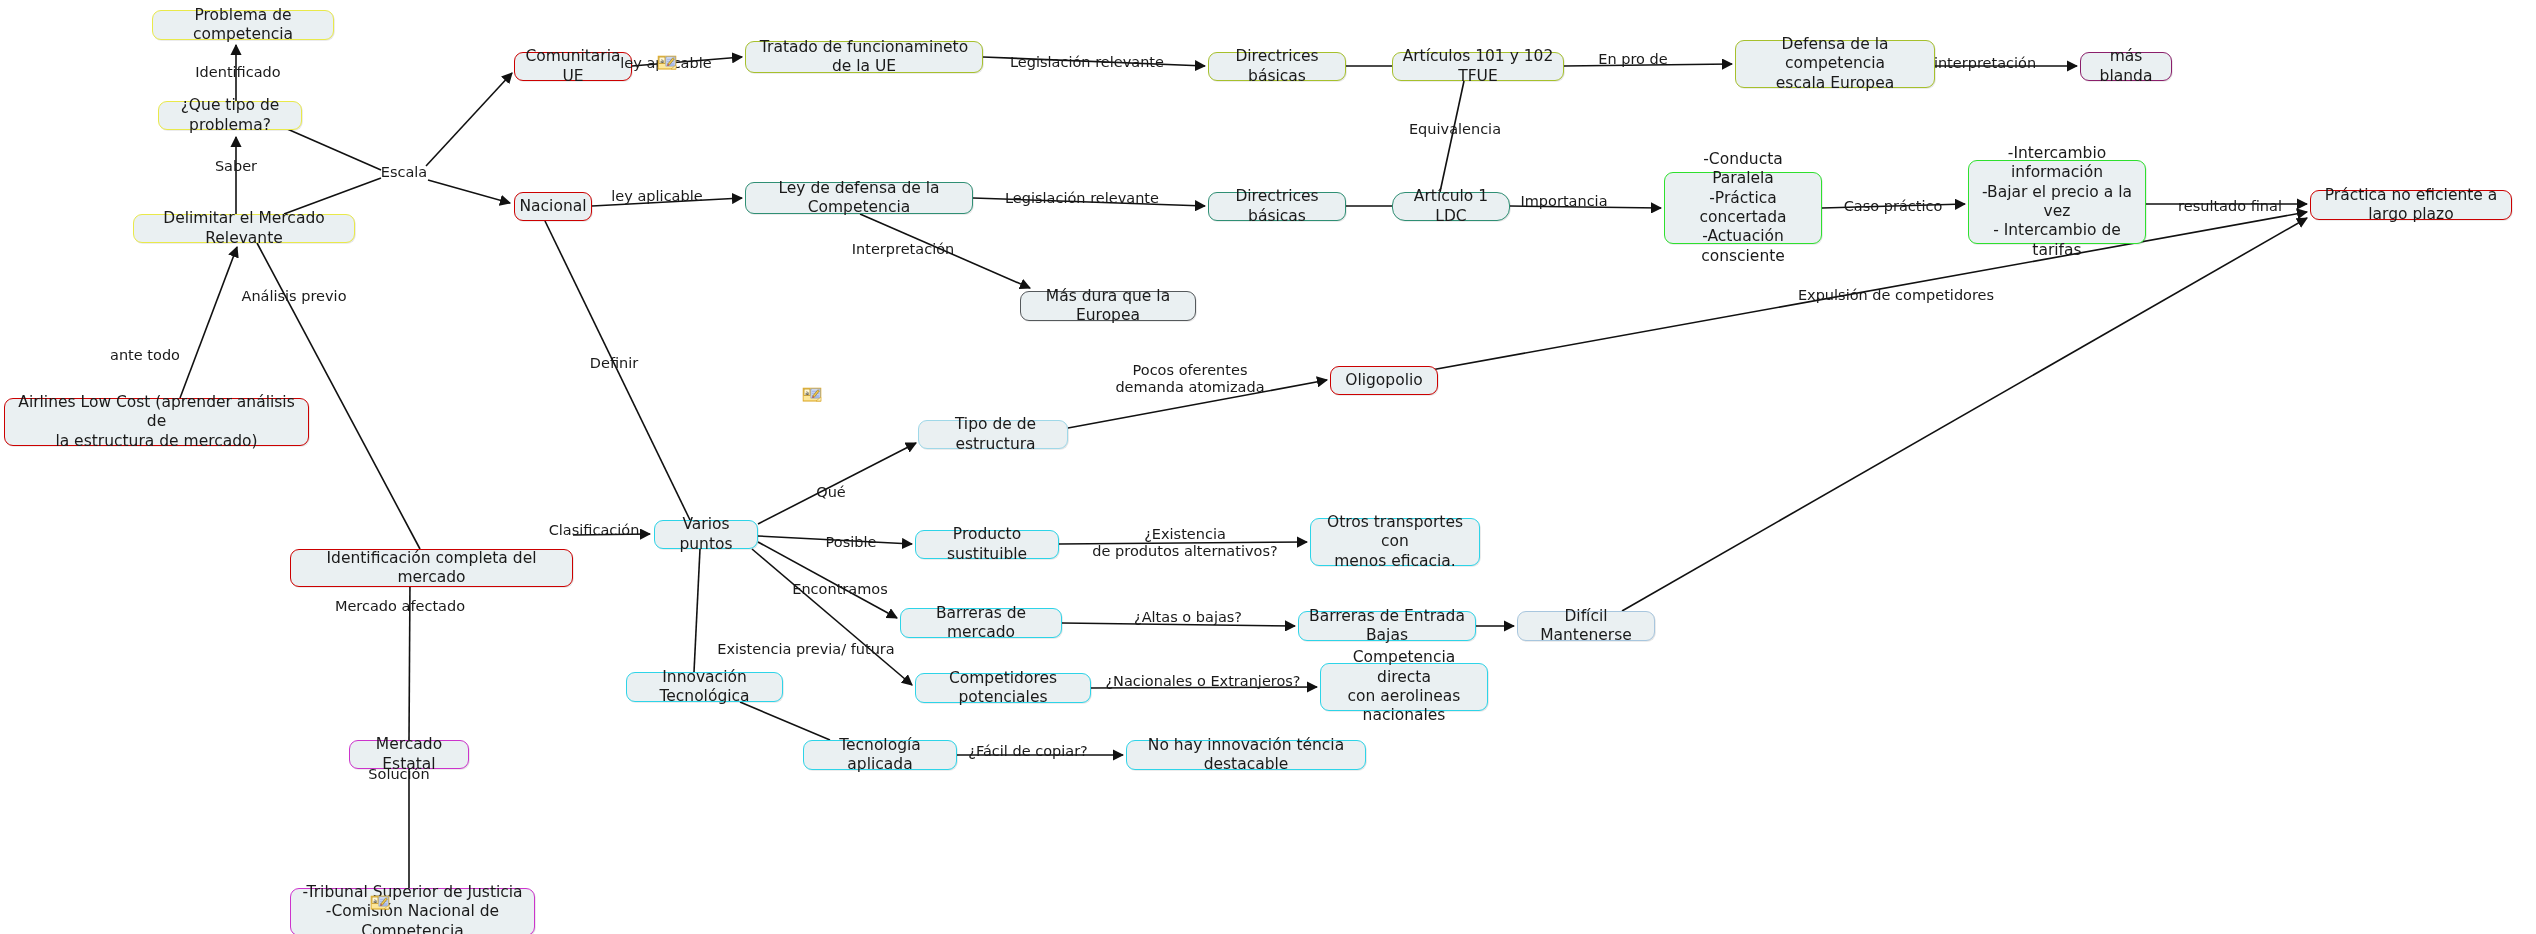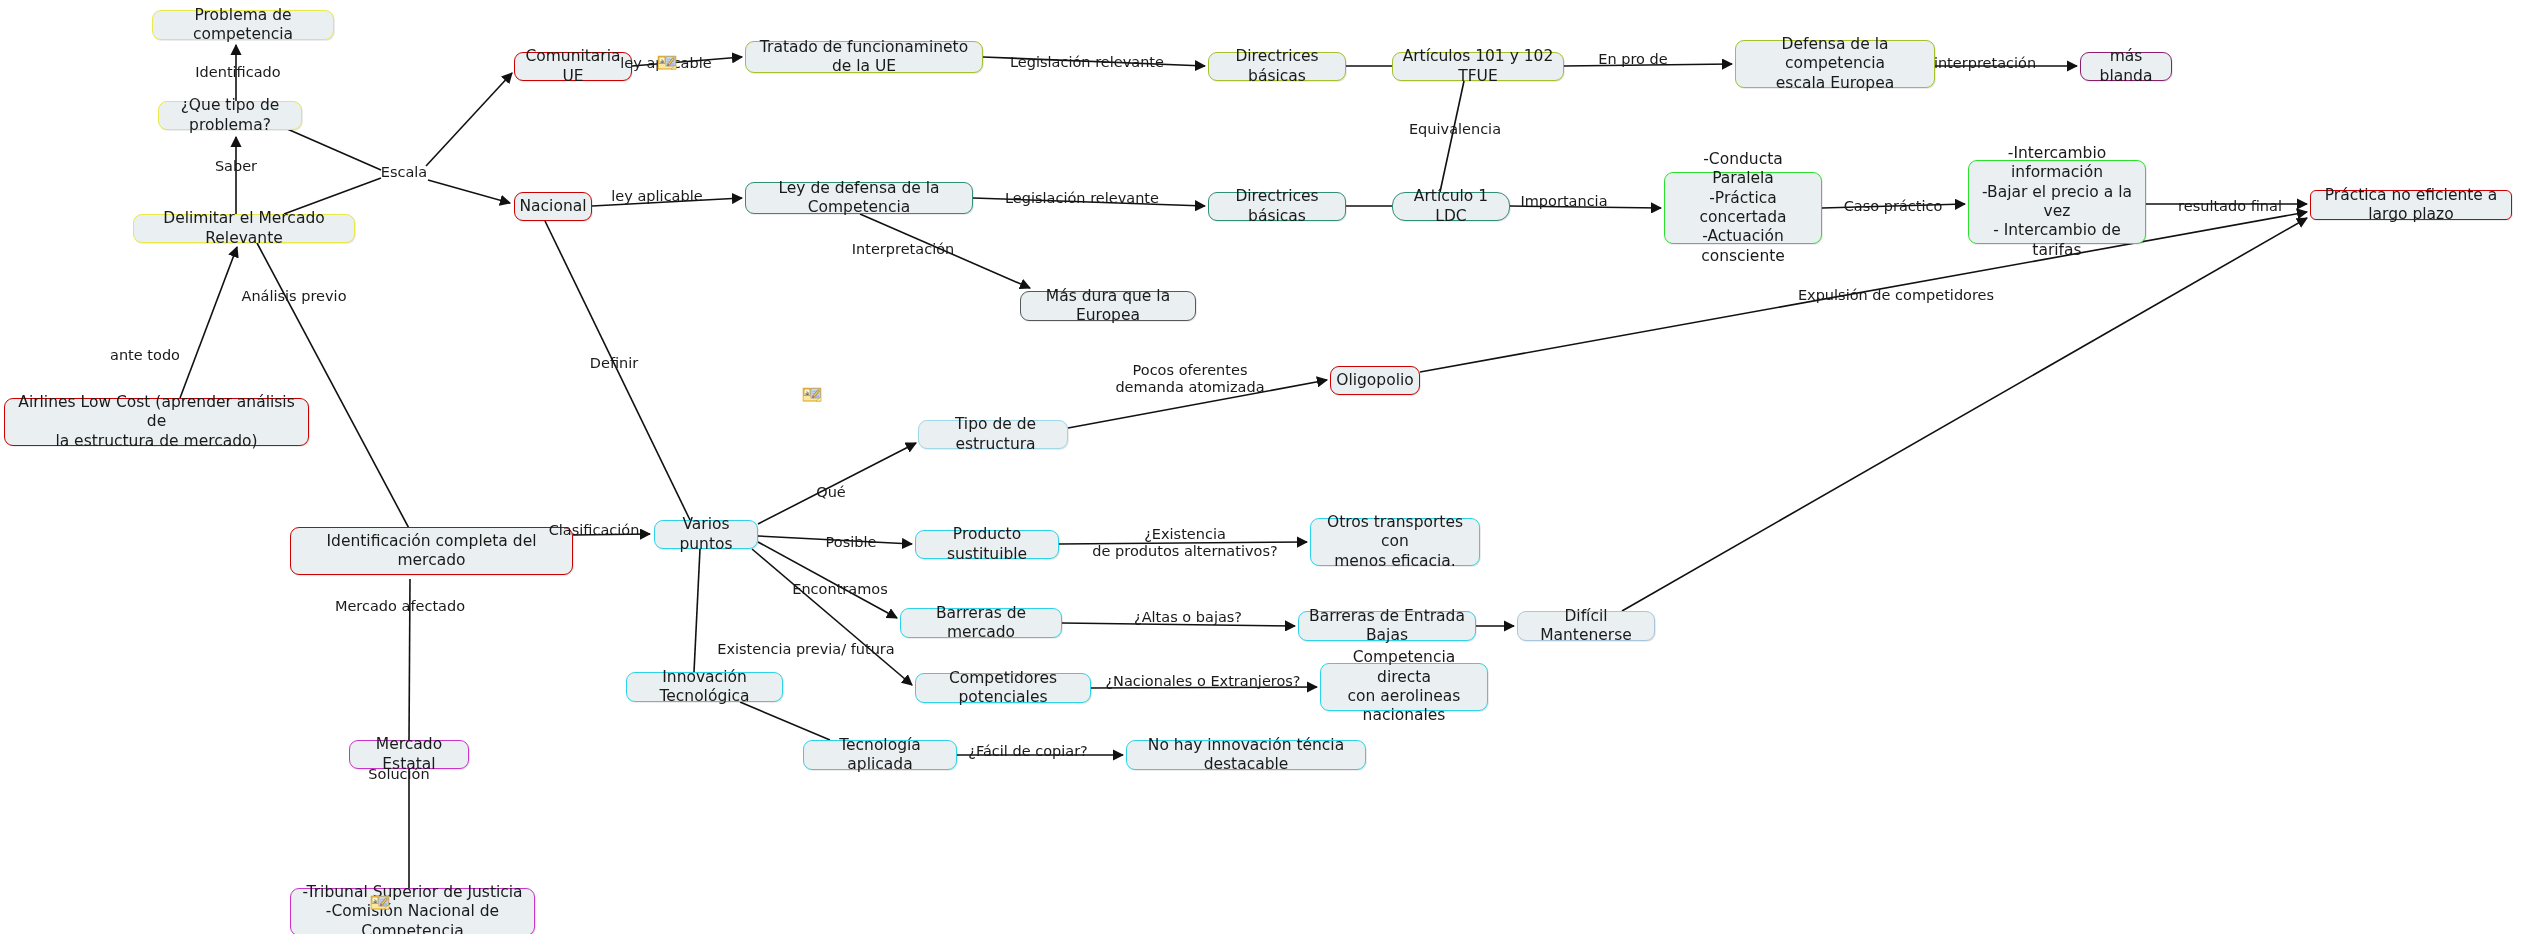--- a/index.html
+++ b/index.html
@@ -124,46 +124,46 @@
         <path d="M 1622,611 L 2307,218" marker-end="url(#arrow)"></path>
       </g>
   </svg>
 
   <div id="node-layer">
       <div class="node n-yellow" style="left: 152px; top: 10px; width: 182px; height: 30px;">Problema de competencia</div>
       <div class="node n-yellow" style="left: 158px; top: 101px; width: 144px; height: 29px;">¿Que tipo de problema?</div>
       <div class="node n-yellow" style="left: 133px; top: 214px; width: 222px; height: 29px;">Delimitar el Mercado Relevante</div>
       <div class="node n-red" style="left: 4px; top: 398px; width: 305px; height: 48px;">Airlines Low Cost (aprender análisis de
 la estructura de mercado)</div>
-      <div class="node n-red" style="left: 290px; top: 527px; width: 283px; height: 48px;">Identificación completa del mercado</div>
+      <div class="node n-red" style="left: 290px; top: 549px; width: 283px; height: 38px;">Identificación completa del mercado</div>
       <div class="node n-magenta" style="left: 349px; top: 740px; width: 120px; height: 29px;">Mercado Estatal</div>
       <div class="node n-magenta" style="left: 290px; top: 888px; width: 245px; height: 48px;">-Tribunal Superior de Justicia
 -Comisión Nacional de Competencia</div>
       <div class="node n-red" style="left: 514px; top: 52px; width: 118px; height: 29px;">Comunitaria UE</div>
       <div class="node n-red" style="left: 514px; top: 192px; width: 78px; height: 29px;">Nacional</div>
       <div class="node n-olive" style="left: 745px; top: 41px; width: 238px; height: 32px;">Tratado de funcionamineto de la UE</div>
       <div class="node n-teal" style="left: 745px; top: 182px; width: 228px; height: 32px;">Ley de defensa de la Competencia</div>
       <div class="node n-olive" style="left: 1208px; top: 52px; width: 138px; height: 29px;">Directrices básicas</div>
       <div class="node n-teal" style="left: 1208px; top: 192px; width: 138px; height: 29px;">Directrices básicas</div>
       <div class="node n-olive" style="left: 1392px; top: 52px; width: 172px; height: 29px;">Artículos 101 y 102 TFUE</div>
       <div class="node n-teal" style="left: 1392px; top: 192px; width: 118px; height: 29px; border-radius: 13px;">Artículo 1 LDC</div>
       <div class="node n-olive" style="left: 1735px; top: 40px; width: 200px; height: 48px;">Defensa de la competencia
 escala Europea</div>
       <div class="node n-purple" style="left: 2080px; top: 52px; width: 92px; height: 29px;">más blanda</div>
       <div class="node n-green" style="left: 1664px; top: 172px; width: 158px; height: 72px;">-Conducta Paralela
 -Práctica concertada
 -Actuación consciente</div>
       <div class="node n-green" style="left: 1968px; top: 160px; width: 178px; height: 84px;">-Intercambio información
 -Bajar el precio a la vez
 - Intercambio de tarifas</div>
-      <div class="node n-red" style="left: 2310px; top: 190px; width: 202px; height: 30px; border-radius: 6px;">Práctica no eficiente a largo plazo</div>
+      <div class="node n-red" style="left: 2310px; top: 190px; width: 202px; height: 30px;">Práctica no eficiente a largo plazo</div>
       <div class="node n-gray" style="left: 1020px; top: 291px; width: 176px; height: 30px;">Más dura que la Europea</div>
       <div class="node n-cyan" style="left: 654px; top: 520px; width: 104px; height: 29px;">Varios puntos</div>
       <div class="node n-cyanlt" style="left: 918px; top: 420px; width: 150px; height: 29px; padding-left: 13px;">Tipo de de estructura</div>
-      <div class="node n-red" style="left: 1330px; top: 366px; width: 90px; height: 29px;">Oligopolio</div>
+      <div class="node n-red" style="left: 1330px; top: 366px; width: 108px; height: 29px;">Oligopolio</div>
       <div class="node n-cyan" style="left: 915px; top: 530px; width: 144px; height: 29px;">Producto sustituible</div>
       <div class="node n-cyan" style="left: 1310px; top: 518px; width: 170px; height: 48px;">Otros transportes con
 menos eficacia.</div>
       <div class="node n-cyan" style="left: 900px; top: 608px; width: 162px; height: 30px;">Barreras de mercado</div>
       <div class="node n-cyan" style="left: 1298px; top: 611px; width: 178px; height: 30px;">Barreras de Entrada Bajas</div>
       <div class="node n-bluelt" style="left: 1517px; top: 611px; width: 138px; height: 30px;">Difícil Mantenerse</div>
       <div class="node n-cyan" style="left: 915px; top: 673px; width: 176px; height: 30px;">Competidores potenciales</div>
       <div class="node n-cyan" style="left: 1320px; top: 663px; width: 168px; height: 48px;">Competencia directa
 con aerolineas nacionales</div>
       <div class="node n-cyan" style="left: 626px; top: 672px; width: 157px; height: 30px;">Innovación Tecnológica</div>

